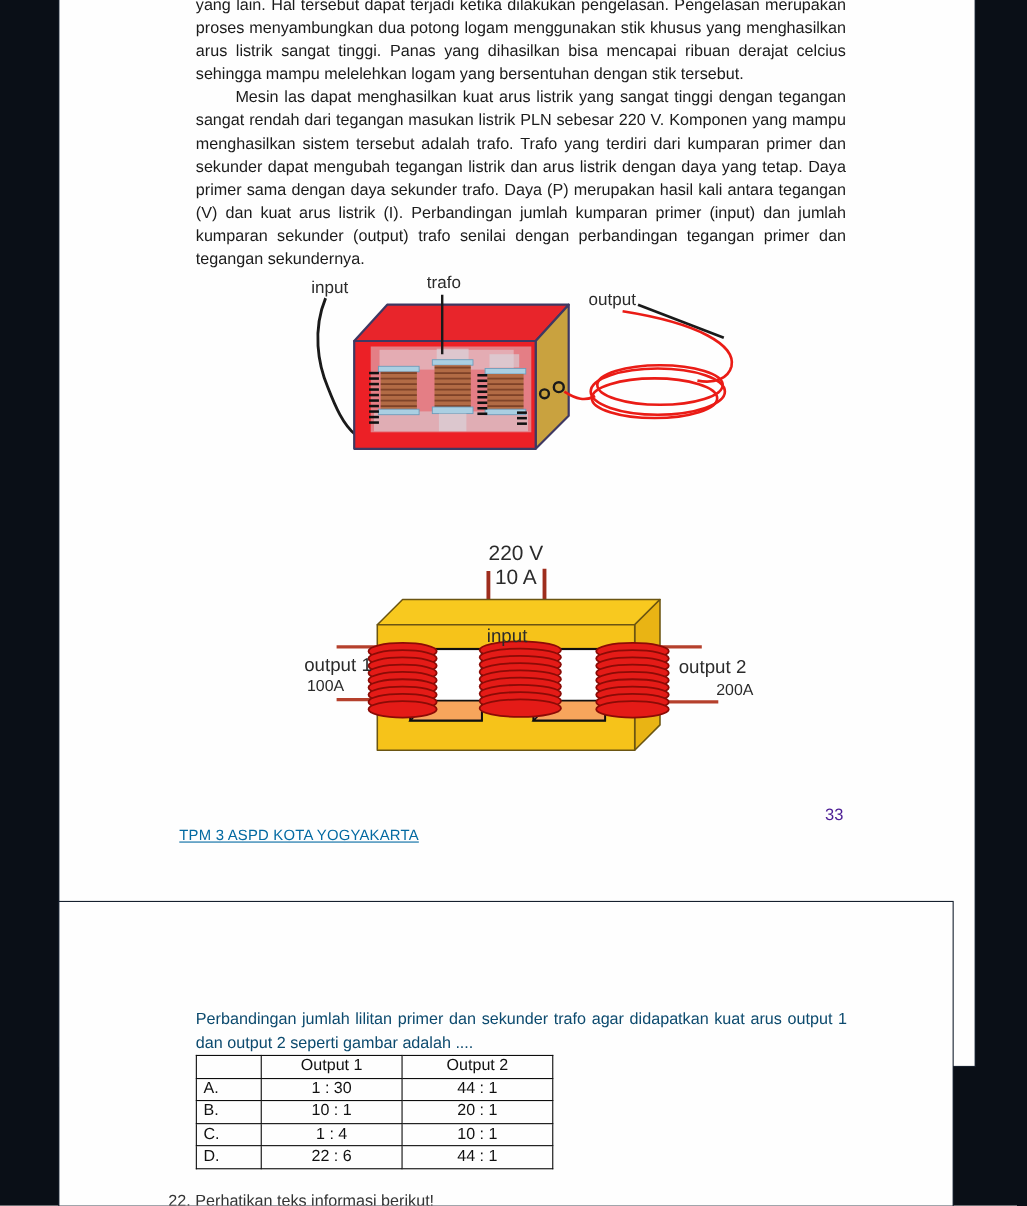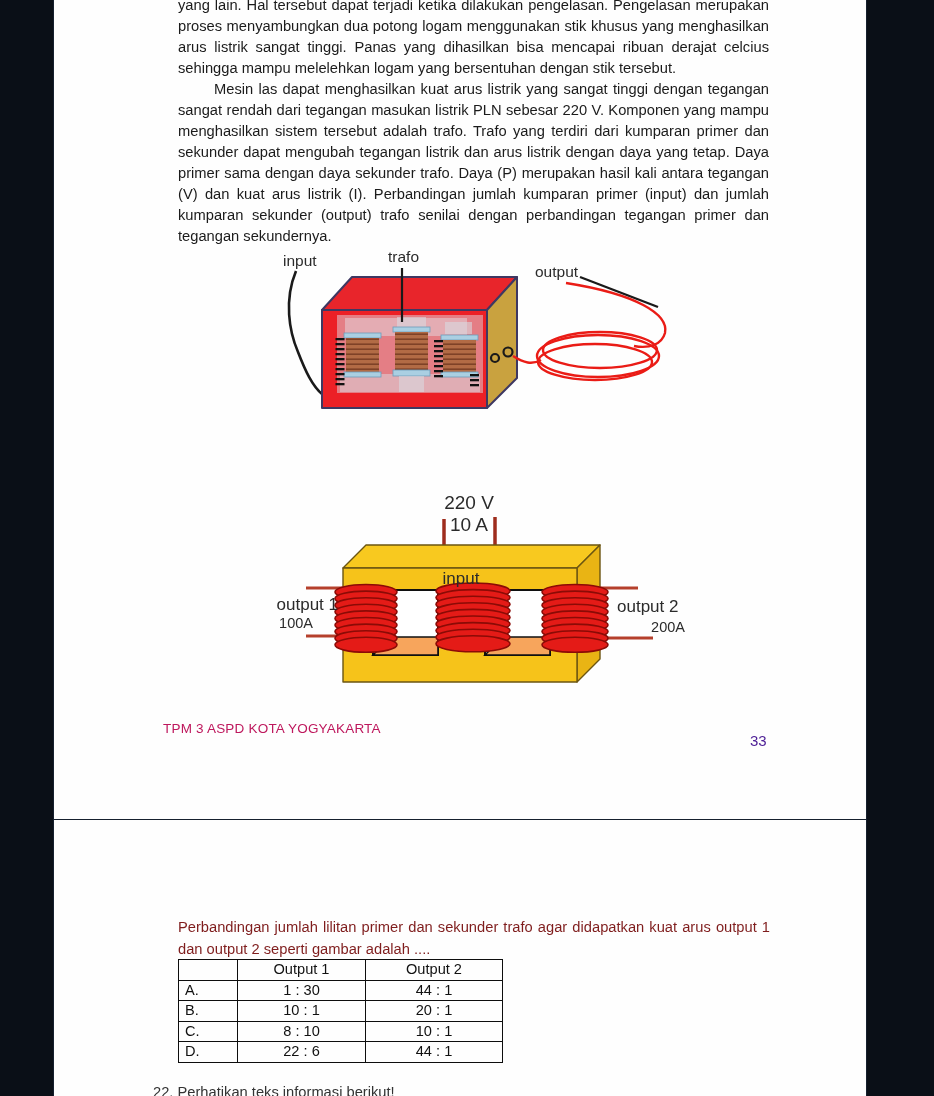--- a/index.html
+++ b/index.html
@@ -5,21 +5,21 @@
   html,body{margin:0;padding:0;}
   body{
     width:934px;height:1096px;position:relative;overflow:hidden;
     background:#0a0f17;
     font-family:"Liberation Sans", sans-serif;
   }
   .page{
     position:absolute;left:54px;width:812px;background:#fefefe;
     box-shadow:0 0 0 1px #16202e;
   }
-  #page1{top:0;height:969px;}
+  #page1{top:0;height:969px;padding-left:20px;}
   #page2{top:820px;height:276px;overflow:hidden;}
 
   .body-text{
     position:absolute;left:124px;width:591px;
     font-size:14.7px;line-height:21px;color:#1b1b1b;
     text-align:justify;
   }
   .body-text p{margin:0;}
   #text-top{top:-5px;}
   #text-top .indent{text-indent:36px;}
@@ -28,31 +28,31 @@
   .fig{position:absolute;left:0;}
   #fig1{top:244px;}
   #fig2{top:490px;}
   .fig text{fill:#2b2b2b;}
   .fig-label{font-size:15.5px;}
   .fig2-big{font-size:19px;fill:#3a3a3a;}
   .fig2-label{font-size:17px;}
   .fig2-small{font-size:14.5px;}
 
   #footer-left{
-    position:absolute;left:109px;top:721px;
-    font-size:13.5px;color:#be185d;letter-spacing:.2px;
+    position:absolute;left:109px;top:752px;
+    font-size:13.5px;color:#0369a1;letter-spacing:.2px;text-decoration:underline;
   }
   #page-number{
     position:absolute;left:696px;top:732px;
     font-size:15px;color:#4c1d95;
   }
 
   #question{
     position:absolute;left:124px;top:97px;width:592px;
-    font-size:14.7px;line-height:21.5px;color:#7f1d1d;text-align:justify;
+    font-size:14.7px;line-height:21.5px;color:#0c4a6e;text-align:justify;
   }
   #answer-table{
     position:absolute;left:124px;top:139px;
     border-collapse:collapse;font-size:14.6px;color:#111;
   }
   #answer-table th,#answer-table td{
     border:1.4px solid #0d0d0d;height:19.5px;padding:0;line-height:19px;
     font-weight:normal;
   }
   #answer-table .c-opt{width:52px;text-align:left;padding-left:6px;}
@@ -245,21 +245,21 @@
       <td class="c-val1">1 : 30</td>
       <td class="c-val2">44 : 1</td>
     </tr>
     <tr>
       <td class="c-opt">B.</td>
       <td class="c-val1">10 : 1</td>
       <td class="c-val2">20 : 1</td>
     </tr>
     <tr>
       <td class="c-opt">C.</td>
-      <td class="c-val1">8 : 10</td>
+      <td class="c-val1">1 : 4</td>
       <td class="c-val2">10 : 1</td>
     </tr>
     <tr>
       <td class="c-opt">D.</td>
       <td class="c-val1">22 : 6</td>
       <td class="c-val2">44 : 1</td>
     </tr>
   </tbody>
     </table>
 

